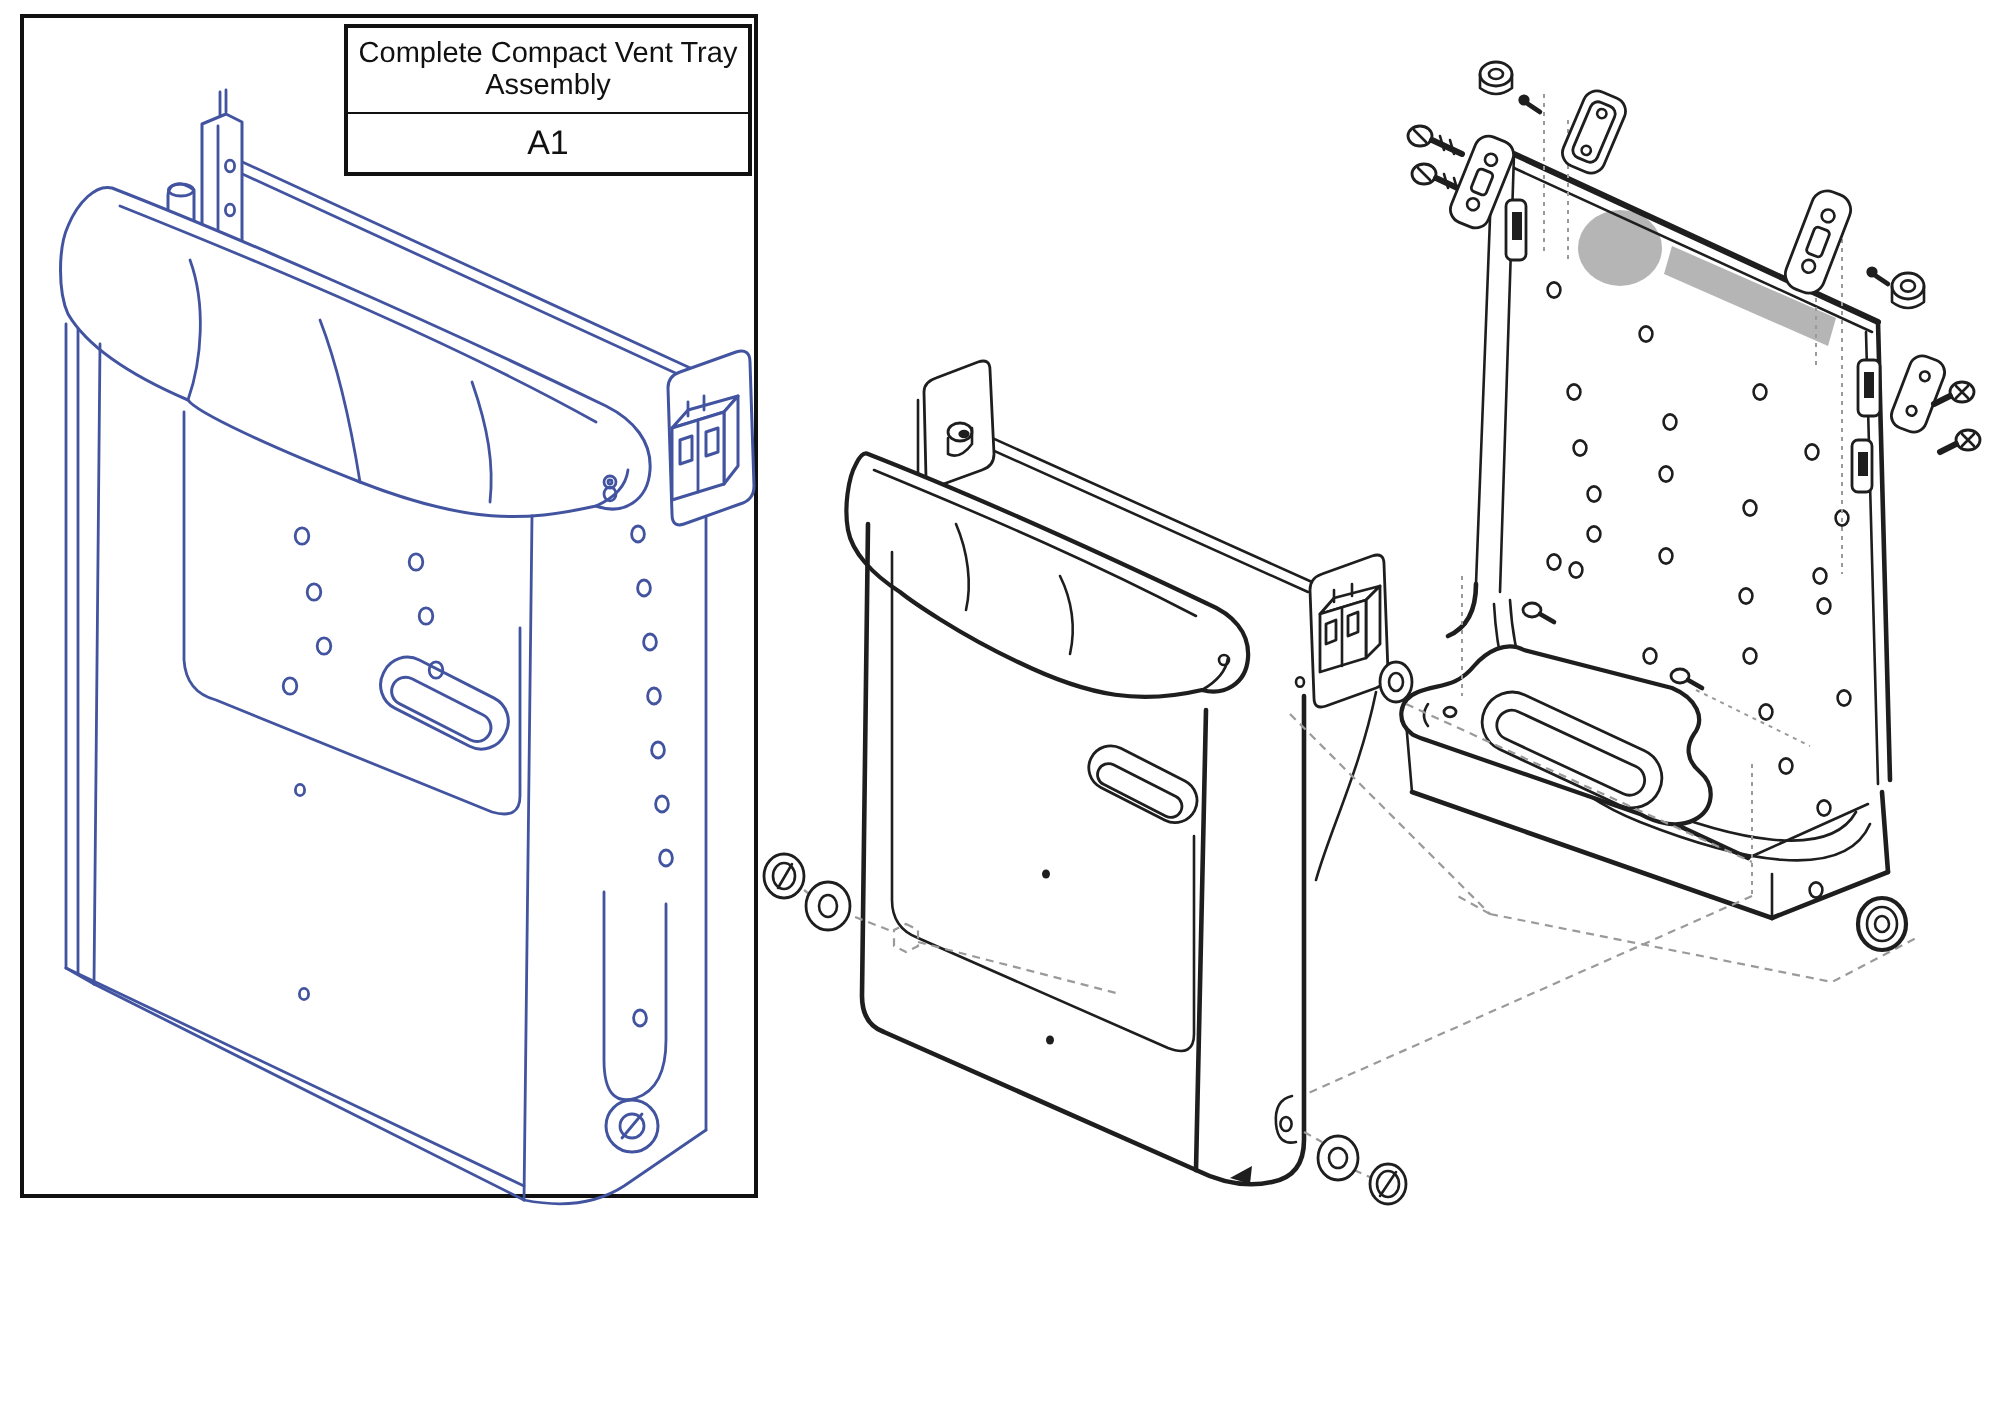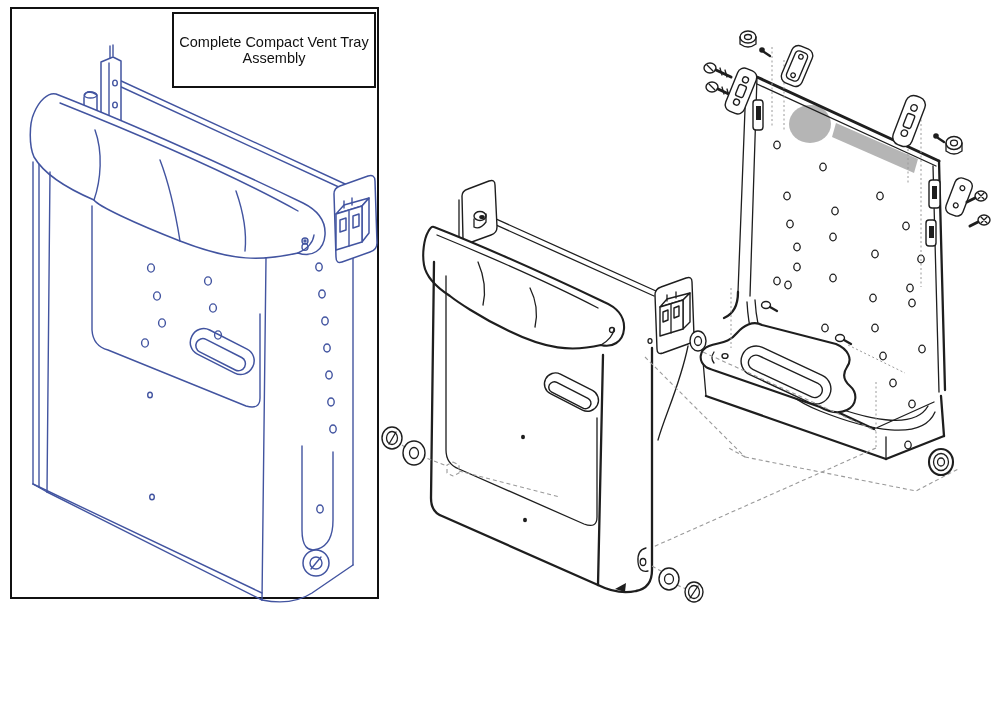--- a/index.html
+++ b/index.html
@@ -397,15 +397,16 @@
       <g>
         <ellipse class="kf2" cx="941" cy="462" rx="12" ry="13"></ellipse>
         <ellipse class="k" cx="941" cy="462" rx="7.5" ry="8.5"></ellipse>
         <ellipse class="k" cx="941" cy="462" rx="3.5" ry="4"></ellipse>
       </g>
     </g>
   </svg>
 
   <div class="callout">
     <div class="title">Complete Compact Vent Tray Assembly</div>
+    <div class="ref">A1</div>
   </div>
 
 </div>
 
 </body></html>

